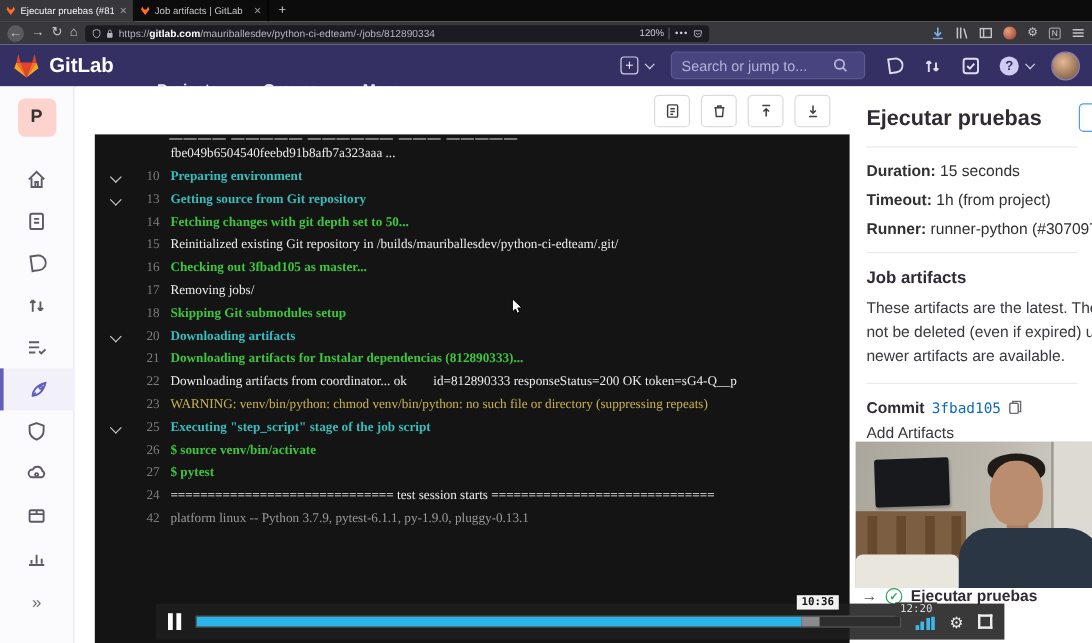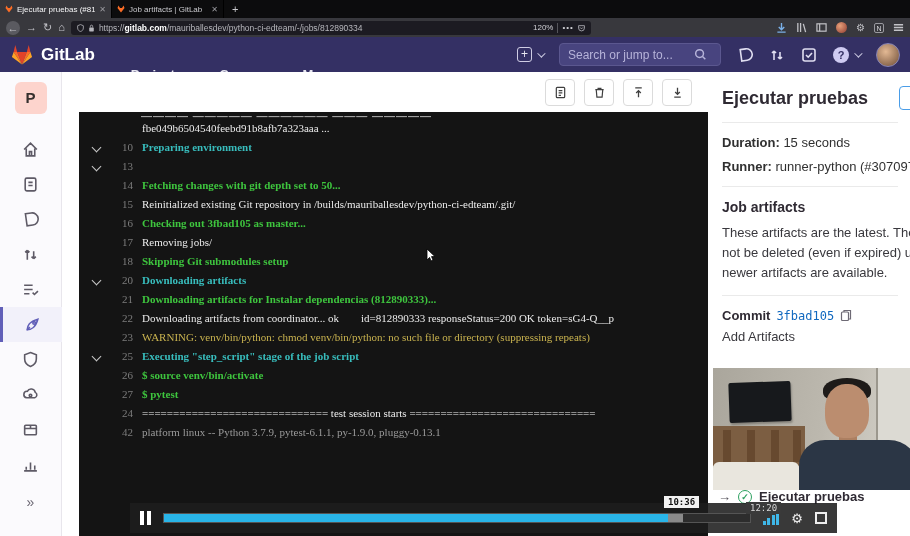--- a/index.html
+++ b/index.html
@@ -341,20 +341,21 @@
           </span>
           <span class="lnum">10</span>
           <span class="ltxt k-section">Preparing environment</span>
           <span class="lbadge">00:00</span>
         </div>
         <div class="lrow">
           <span class="lcaret">
             <i class="chev-down"></i>
           </span>
           <span class="lnum">13</span>
+          <span class="ltxt k-section">Getting source from Git repository</span>
           <span class="lbadge">00:03</span>
         </div>
         <div class="lrow">
           <span class="lcaret"></span>
           <span class="lnum">14</span>
           <span class="ltxt k-success">Fetching changes with git depth set to 50...</span>
         </div>
         <div class="lrow">
           <span class="lcaret"></span>
           <span class="lnum">15</span>
@@ -434,20 +435,21 @@
     </svg>
 
   <div id="details">
     <div id="det-titlerow">
       <span id="det-title">Ejecutar pruebas</span>
       <button id="retry-btn">Retry</button>
     </div>
     <div class="det-div"></div>
     <div id="det-rows">
         <div class="det-row"><b>Duration:</b> 15 seconds</div>
+        <div class="det-row"><b>Timeout:</b> 1h (from project)</div>
         <div class="det-row"><b>Runner:</b> runner-python (#3070970</div>
       </div>
     <div class="det-div"></div>
     <div id="artifacts-title">Job artifacts</div>
     <div id="artifact-lines">
         <div class="art-line">These artifacts are the latest. They will</div>
         <div class="art-line">not be deleted (even if expired) until</div>
         <div class="art-line">newer artifacts are available.</div>
       </div>
     <div class="det-div"></div>

